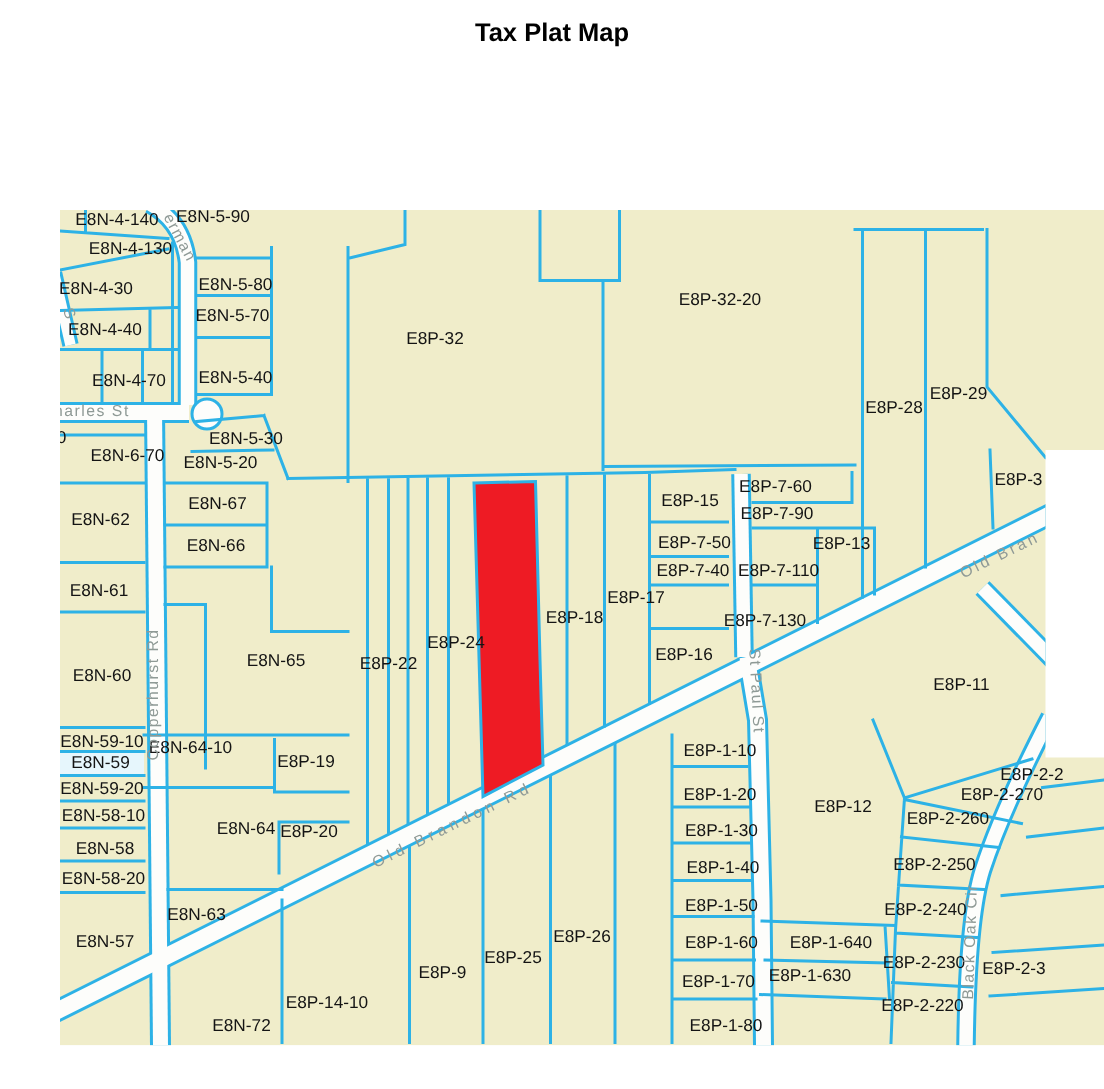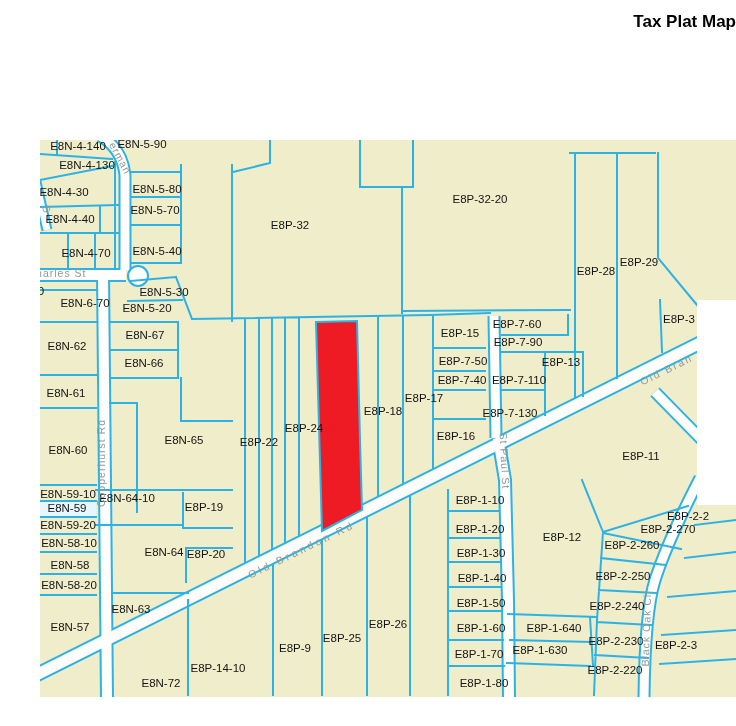--- a/index.html
+++ b/index.html
@@ -1,18 +1,18 @@
 <!DOCTYPE html>
 <html><head>
 <meta charset="utf-8">
 <style>
   html,body{margin:0;padding:0;background:#ffffff;}
   .page{position:relative;width:736px;height:726px;background:#fff;overflow:hidden;
         font-family:"Liberation Sans",sans-serif;}
-  .title{position:absolute;top:12px;left:0;width:736px;text-align:right;
+  .title{position:absolute;top:12px;left:0;width:736px;text-align:center;
          font-size:17px;font-weight:bold;color:#000;}
   svg{position:absolute;left:0;top:0;}
   .mapbg{fill:var(--bg,#f0edca);}
   .pline{stroke:var(--line,#2db2e6);stroke-width:2;fill:none;stroke-linecap:square;}
   .rcase{stroke:var(--line,#2db2e6);fill:none;stroke-linecap:butt;}
   .rfill{stroke:var(--road,#fdfdfb);fill:none;stroke-linecap:butt;}
   .plbl{font-family:"Liberation Sans",sans-serif;font-size:11.5px;fill:var(--ptext,#141414);text-anchor:middle;}
   .rlbl{font-family:"Liberation Sans",sans-serif;font-size:10.5px;fill:var(--rtext,#8f9a96);text-anchor:middle;}
   .redparcel{fill:var(--red,#ee1b24);stroke:var(--line,#2db2e6);stroke-width:2;}
   .selparcel{fill:var(--sel,#e6f6fc);}

